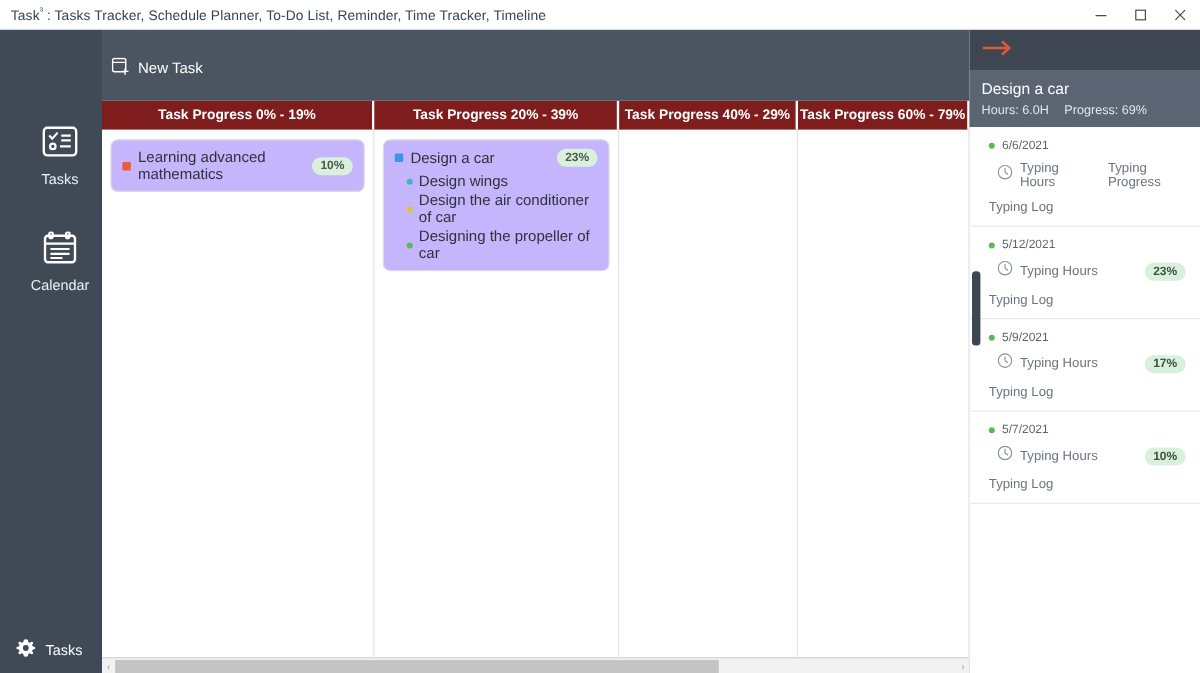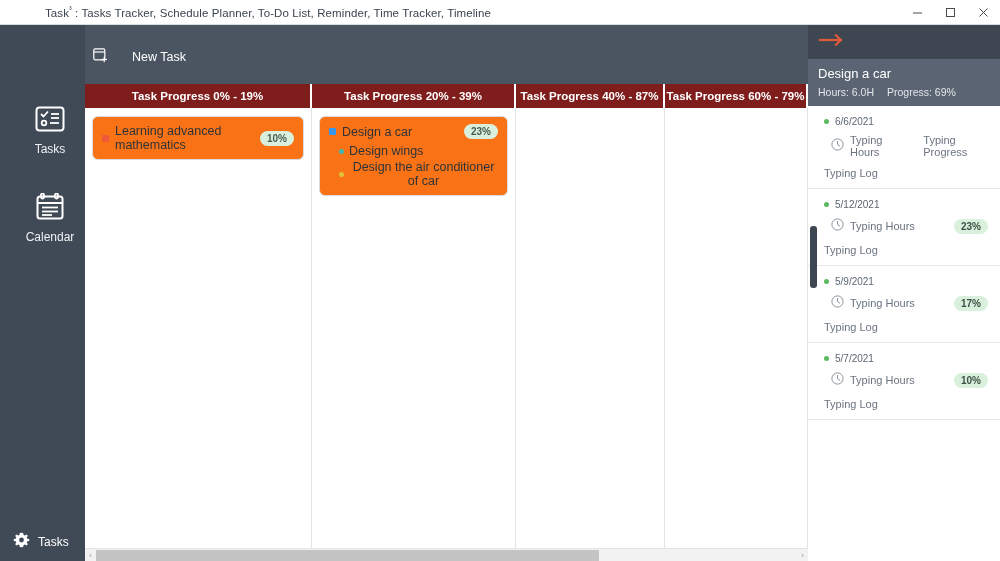--- a/index.html
+++ b/index.html
@@ -12,21 +12,20 @@
 
   
   .titlebar {
     position: absolute; left: 0; top: 0; width: 1000px; height: 25px;
     background: #ffffff; border-bottom: 1px solid #d8dce0;
     display: flex; align-items: center;
   }
   .titlebar-text {
     font-size: 11.5px; color: #3b4350; padding-left: 9px; white-space: nowrap;
     letter-spacing: .1px;
-    margin-left: 36px;
   }
   .titlebar-text sup { font-size: 8px; vertical-align: super; }
   .wincontrols { position: absolute; right: 0; top: 0; height: 25px; display: flex; }
   .wbtn {
     width: 33px; height: 25px; display: flex; align-items: center; justify-content: center;
     color: #4a4a4a;
   }
   .wbtn svg { display: block; }
 
   
@@ -53,53 +52,53 @@
     color: #fff; font-size: 12px;
   }
 
   
   .toolbar {
     position: absolute; left: 85px; top: 25px; width: 915px; height: 59px;
     background: #4b5562;
   }
   .newtask {
     position: absolute; left: 8px; top: 23px;
-    display: flex; align-items: center; gap: 24px;
+    display: flex; align-items: center; gap: 7px;
     color: #ffffff; font-size: 12.5px;
   }
 
   
   .board {
     position: absolute; left: 85px; top: 84px; width: 723px; height: 464px;
     background: #ffffff; overflow: hidden;
   }
   .colheads { display: flex; height: 24px; }
   .colhead {
     height: 24px; background: #7f1d1d; color: #ffffff;
     font-size: 11.5px; font-weight: bold;
     display: flex; align-items: center; justify-content: center;
     border-right: 2px solid #ffffff;
     white-space: nowrap;
   }
   .colbodies { display: flex; height: 440px; }
   .colbody { height: 440px; border-right: 1px solid #e2e4e7; padding: 8px 7px; }
 
   .card {
-    background: #f97316; border: 1px solid #d9dde1; border-radius: 6px;
+    background: #c4b5fd; border: 1px solid #d9dde1; border-radius: 6px;
     padding: 7px 9px 7px 9px;
   }
   .card-head { display: flex; align-items: center; gap: 6px; }
   .bullet { width: 7px; height: 7px; border-radius: 1px; flex: 0 0 auto; }
   .card-title { font-size: 12.5px; color: #2e3338; }
   .pill {
     margin-left: auto; background: #d9f0dd; color: #4a5b4e;
     font-size: 10px; font-weight: bold; border-radius: 9px; padding: 2px 7px;
   }
   .subitems { margin: 5px 0 0 10px; }
-  .subitem { display: flex; align-items: center; gap: 5px; margin-top: 2px; text-align: center; }
+  .subitem { display: flex; align-items: center; gap: 5px; margin-top: 2px; }
   .subbullet { width: 5px; height: 5px; border-radius: 50%; flex: 0 0 auto; }
   .subtext { font-size: 12.5px; color: #2e3338; }
 
   
   .hscroll {
     position: absolute; left: 85px; top: 548px; width: 723px; height: 13px;
     background: #f2f2f2; border-top: 1px solid #e3e3e3;
     display: flex; align-items: center;
   }
   .hs-arrow { width: 11px; text-align: center; font-size: 8px; color: #9a9a9a; }
@@ -220,21 +219,21 @@
         </svg>
       </span>
       <span>New Task</span>
     </div>
   </div>
 
   <div class="board">
     <div class="colheads">
       <div class="colhead" style="width:227px">Task Progress 0% - 19%</div>
       <div class="colhead" style="width:204px">Task Progress 20% - 39%</div>
-      <div class="colhead" style="width:149px">Task Progress 40% - 87%</div>
+      <div class="colhead" style="width:149px">Task Progress 40% - 29%</div>
       <div class="colhead" style="width:143px">Task Progress 60% - 79%</div>
     </div>
 
     <div class="colbodies">
 
       <div class="colbody" style="width:227px">
         <div class="card">
           <div class="card-head">
             <span class="bullet" id="b0" style="background: rgb(240, 89, 58);"></span>
             <span class="card-title">Learning advanced mathematics</span>
@@ -252,20 +251,24 @@
           </div>
           <div class="subitems">
             <div class="subitem">
               <span class="subbullet" id="sb0" style="background: rgb(63, 184, 176);"></span>
               <span class="subtext">Design wings</span>
             </div>
             <div class="subitem">
               <span class="subbullet" id="sb1" style="background: rgb(224, 194, 58);"></span>
               <span class="subtext">Design the air conditioner of car</span>
             </div>
+            <div class="subitem">
+              <span class="subbullet" id="sb2" style="background: rgb(92, 184, 92);"></span>
+              <span class="subtext">Designing the propeller of car</span>
+            </div>
           </div>
         </div>
       </div>
 
       <div class="colbody" style="width:149px"></div>
 
       <div class="colbody" style="width:143px"></div>
     </div>
   </div>
 

